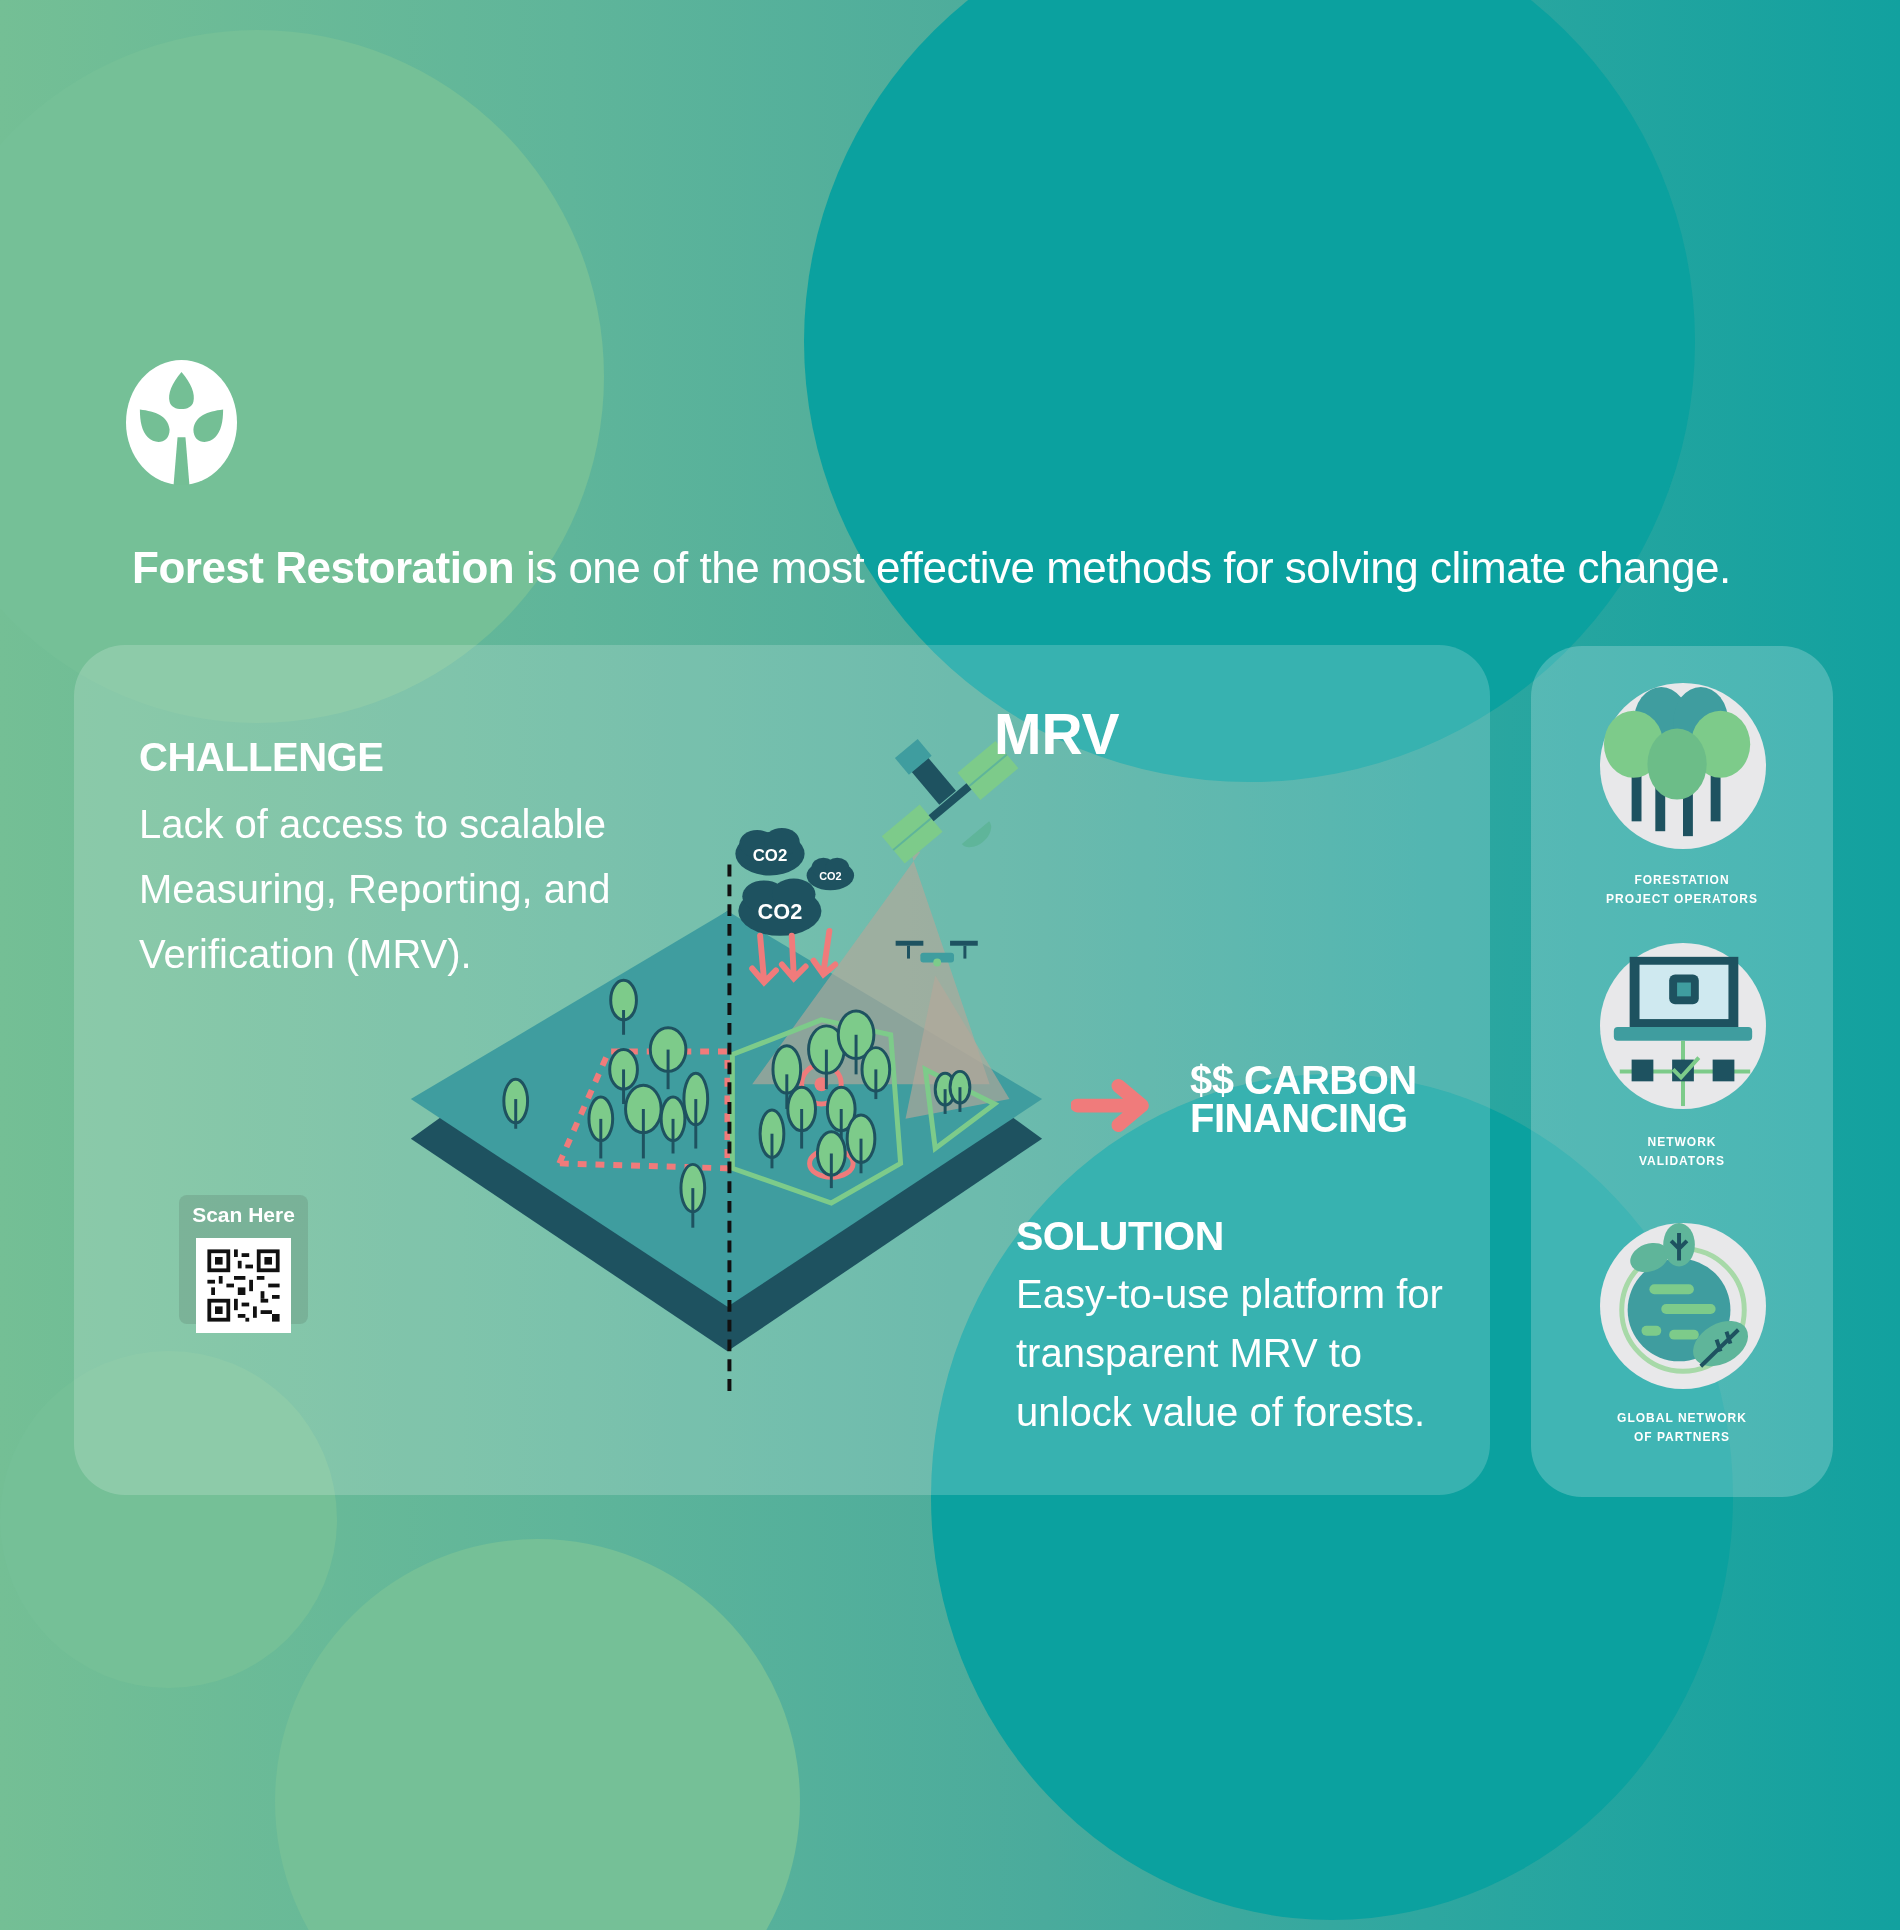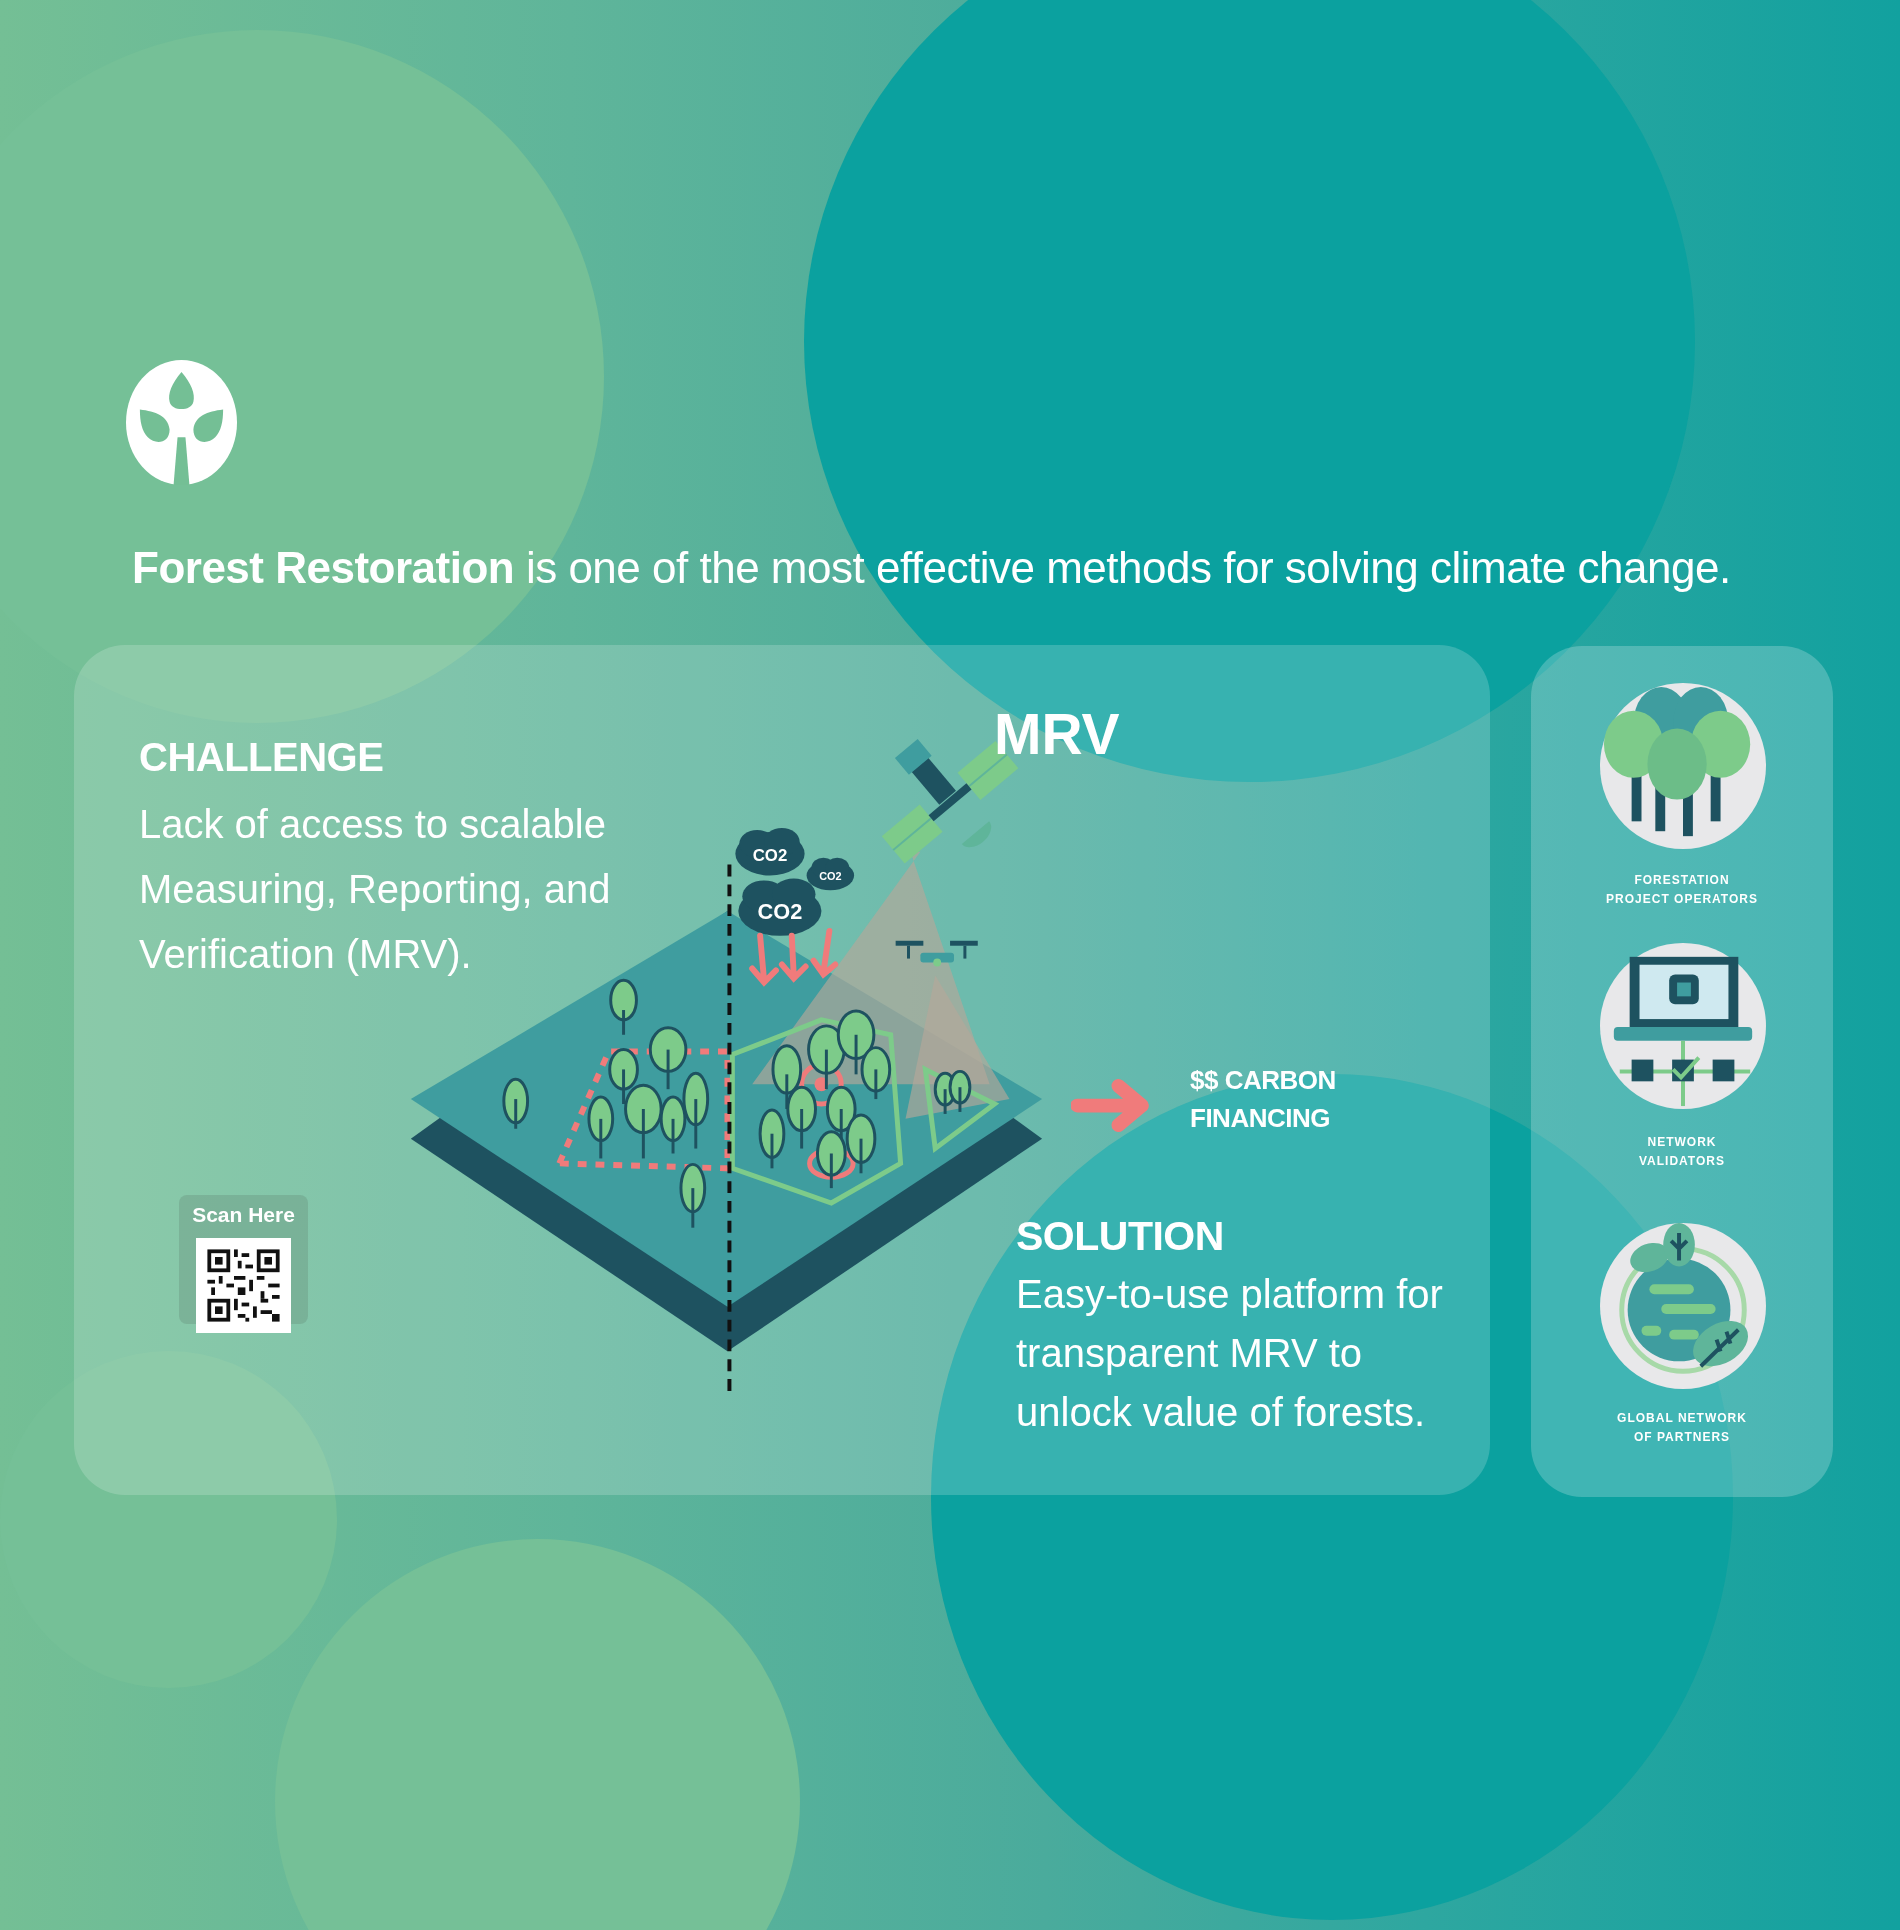--- a/index.html
+++ b/index.html
@@ -22,21 +22,21 @@
 
   .main-card { position:absolute; left:74px; top:645px; width:1416px; height:850px; border-radius:51px; background:rgba(255,255,255,0.18); }
   .side-card { position:absolute; left:1531px; top:646px; width:302px; height:851px; border-radius:51px; background:rgba(255,255,255,0.22); }
 
   .challenge-title { position:absolute; left:139px; top:735px; font-size:40px; font-weight:bold; letter-spacing:-0.5px; }
   .challenge-body { position:absolute; left:139px; top:792px; width:554px; font-size:40px; line-height:65px; }
 
   .mrv-title { position:absolute; left:994px; top:701px; font-size:57px; font-weight:bold; }
 
   .carbon-arrow { position:absolute; left:1071px; top:1078px; }
-  .carbon-label { position:absolute; left:1190px; top:1061px; font-size:26px; font-weight:bold; line-height:38px; letter-spacing:-0.5px; }
+  .carbon-label { position:absolute; left:1190px; top:1061px; font-size:40px; font-weight:bold; line-height:38px; letter-spacing:-0.5px; }
 
   .solution-title { position:absolute; left:1016px; top:1213px; font-size:41px; font-weight:bold; letter-spacing:-0.5px;text-align:center; }
   .solution-body { position:absolute; left:1016px; top:1265px; width:455px; font-size:40px; line-height:59px; }
 
   .qr-box { position:absolute; left:179px; top:1195px; width:129px; height:129px; border-radius:8px; background:rgba(100,140,120,0.35); }
   .qr-label { position:absolute; left:0; top:8px; width:100%; text-align:center; font-size:21px; font-weight:bold; }
   .qr-code { position:absolute; left:17px; top:43px; width:95px; height:95px; background:#fff; border-radius:6px; }
 
   .illustration { position:absolute; left:396px; top:713px; }
 

